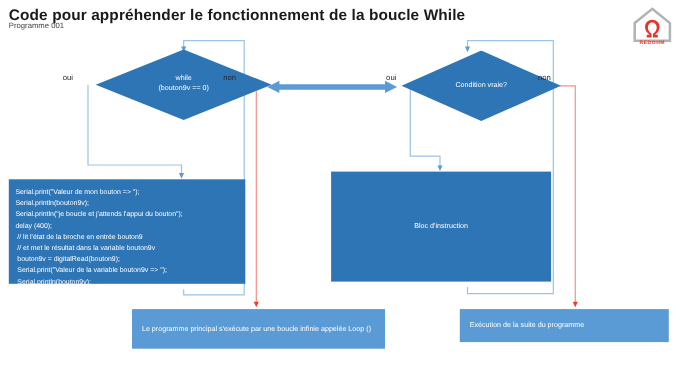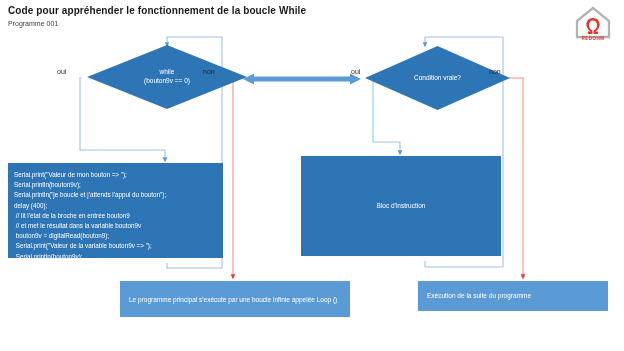--- a/index.html
+++ b/index.html
@@ -15,21 +15,21 @@
     width: 624px;
     height: 351px;
     background: #ffffff;
     overflow: hidden;
   }
   
   #title {
     position: absolute;
     left: 8px;
     top: 5px;
-    font-size: 10px;
+    font-size: 14px;
     font-weight: bold;
     color: #1a1a1a;
     letter-spacing: 0.1px;
     white-space: nowrap;
   }
   #subtitle {
     position: absolute;
     left: 8px;
     top: 20px;
     font-size: 7px;

